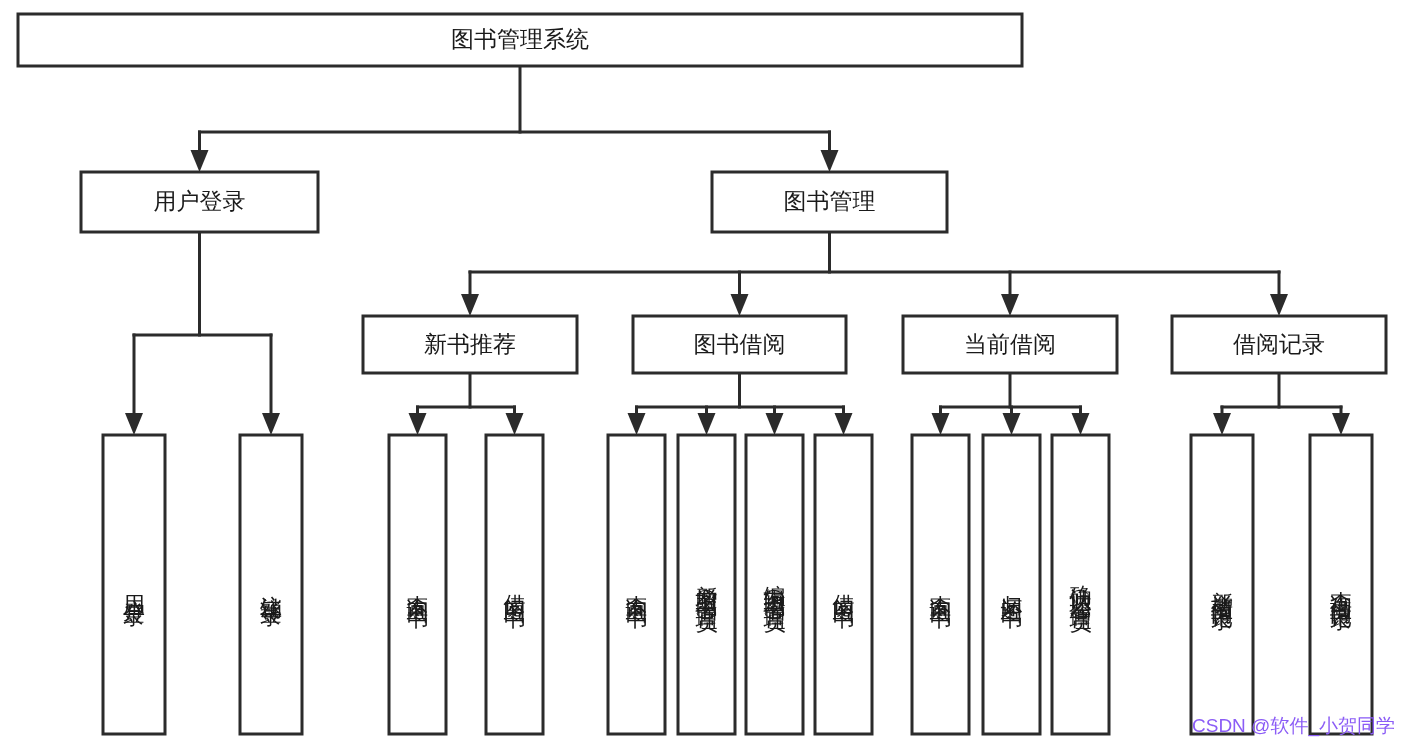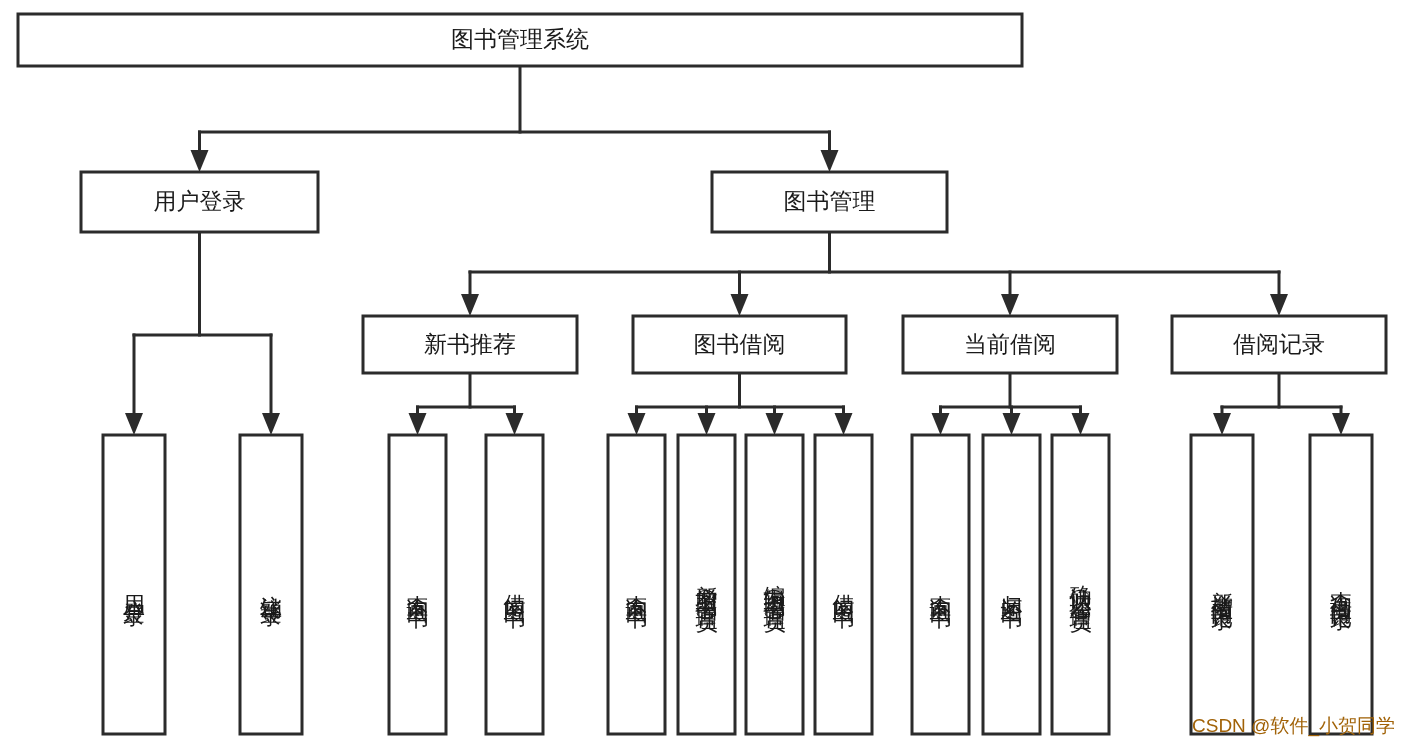--- a/index.html
+++ b/index.html
@@ -61,21 +61,21 @@
     align-items: center;
     justify-content: center;
     text-align: center;
     white-space: nowrap;
     pointer-events: none;
   }
   .watermark {
     position: absolute;
     font-family: "Liberation Sans", "DejaVu Sans", sans-serif;
     font-size: 19px;
-    color: #a16207;
+    color: #8b5cf6;
     white-space: nowrap;
   }
 </style>
 </head>
 <body>
 
 <div id="chart-root">
 
   <svg class="flow" viewBox="0 0 1405 747">
     <g id="connectors-layer">

